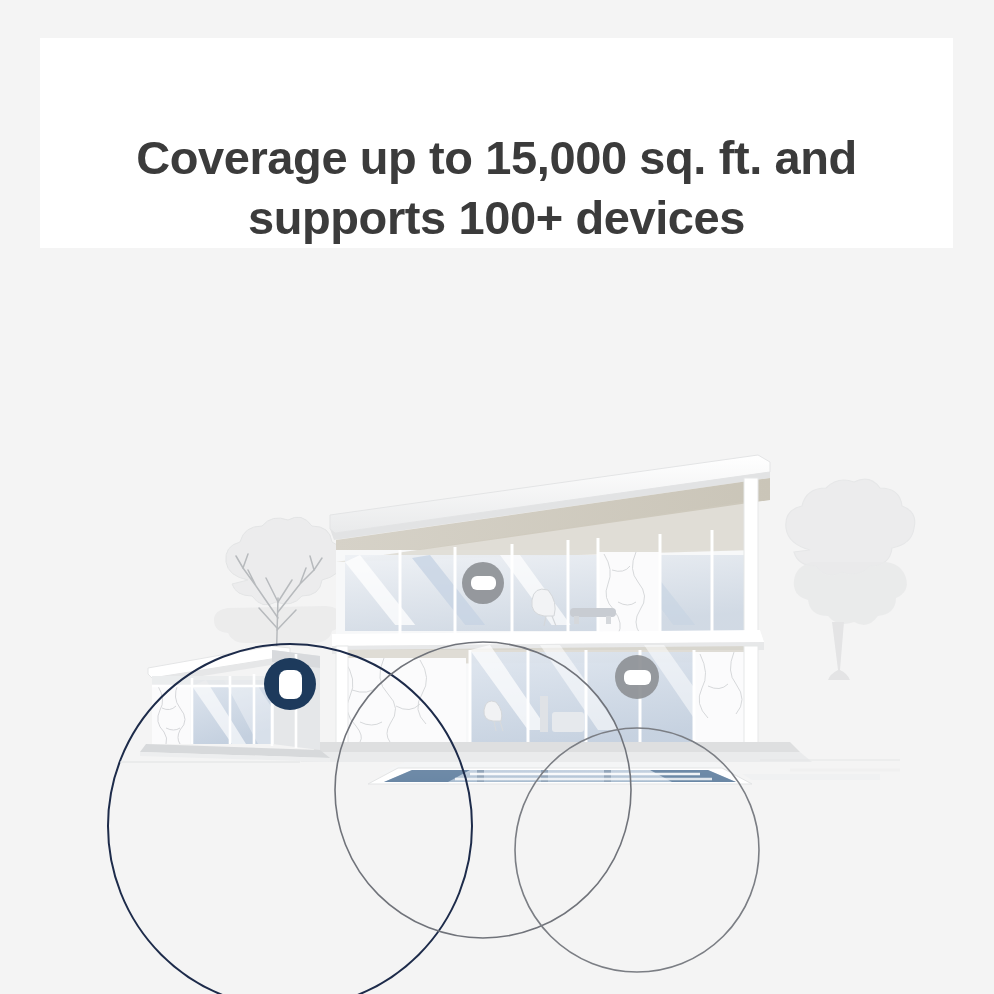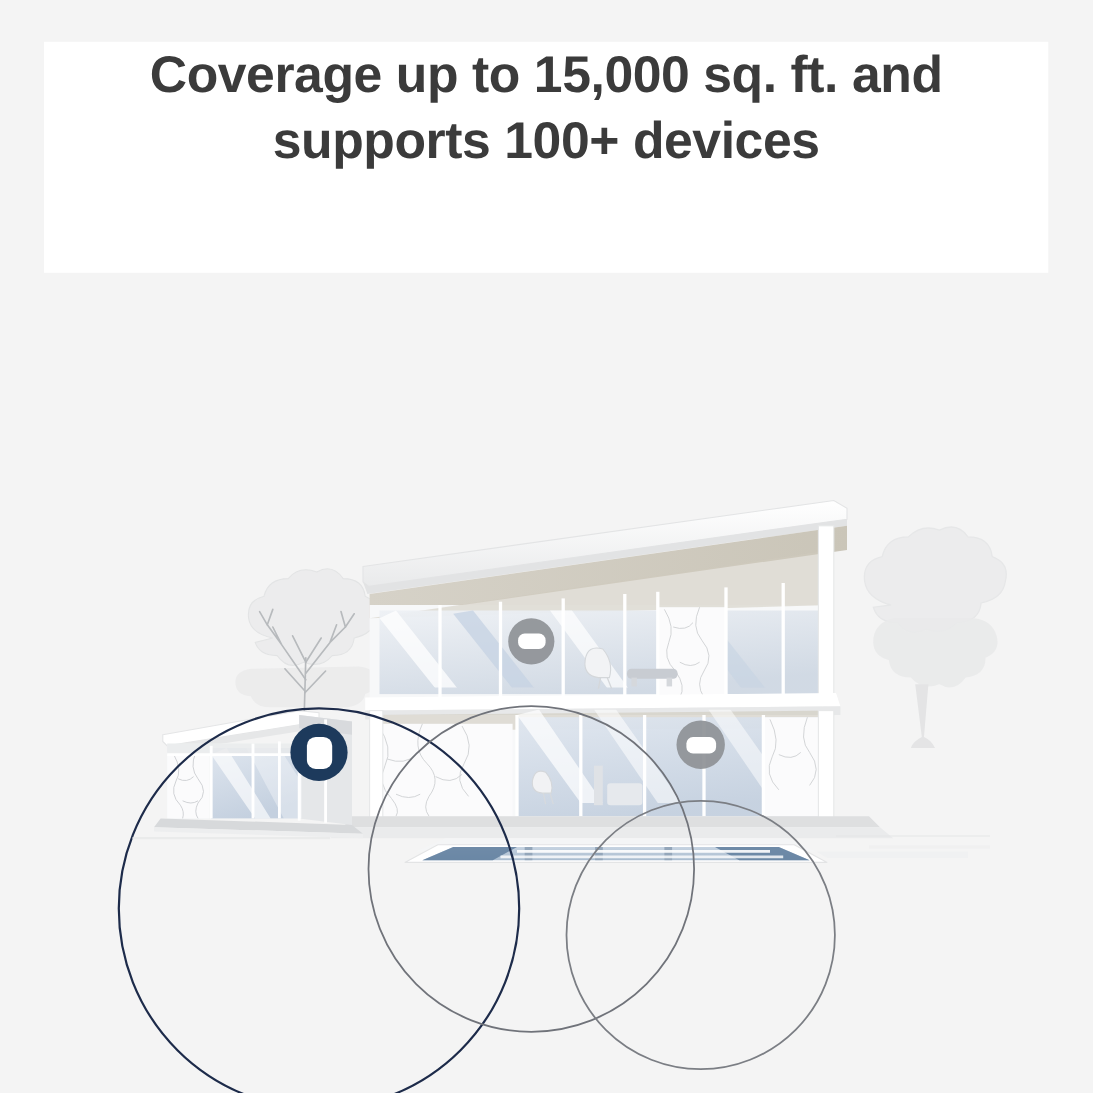--- a/index.html
+++ b/index.html
@@ -21,21 +21,21 @@
 
   
   .headline-card {
     position: absolute;
     left: 40px;
     top: 38px;
     width: 913px;
     height: 210px;
     background: #ffffff;
     display: flex;
-    align-items: flex-start;
+    align-items: flex-end;
     justify-content: center;
   }
   .headline-text {
     width: 780px;
     text-align: center;
     color: #3b3b3b;
     font-family: "Liberation Sans", sans-serif;
     font-size: 47px;
     font-weight: 700;
     line-height: 1.28;

